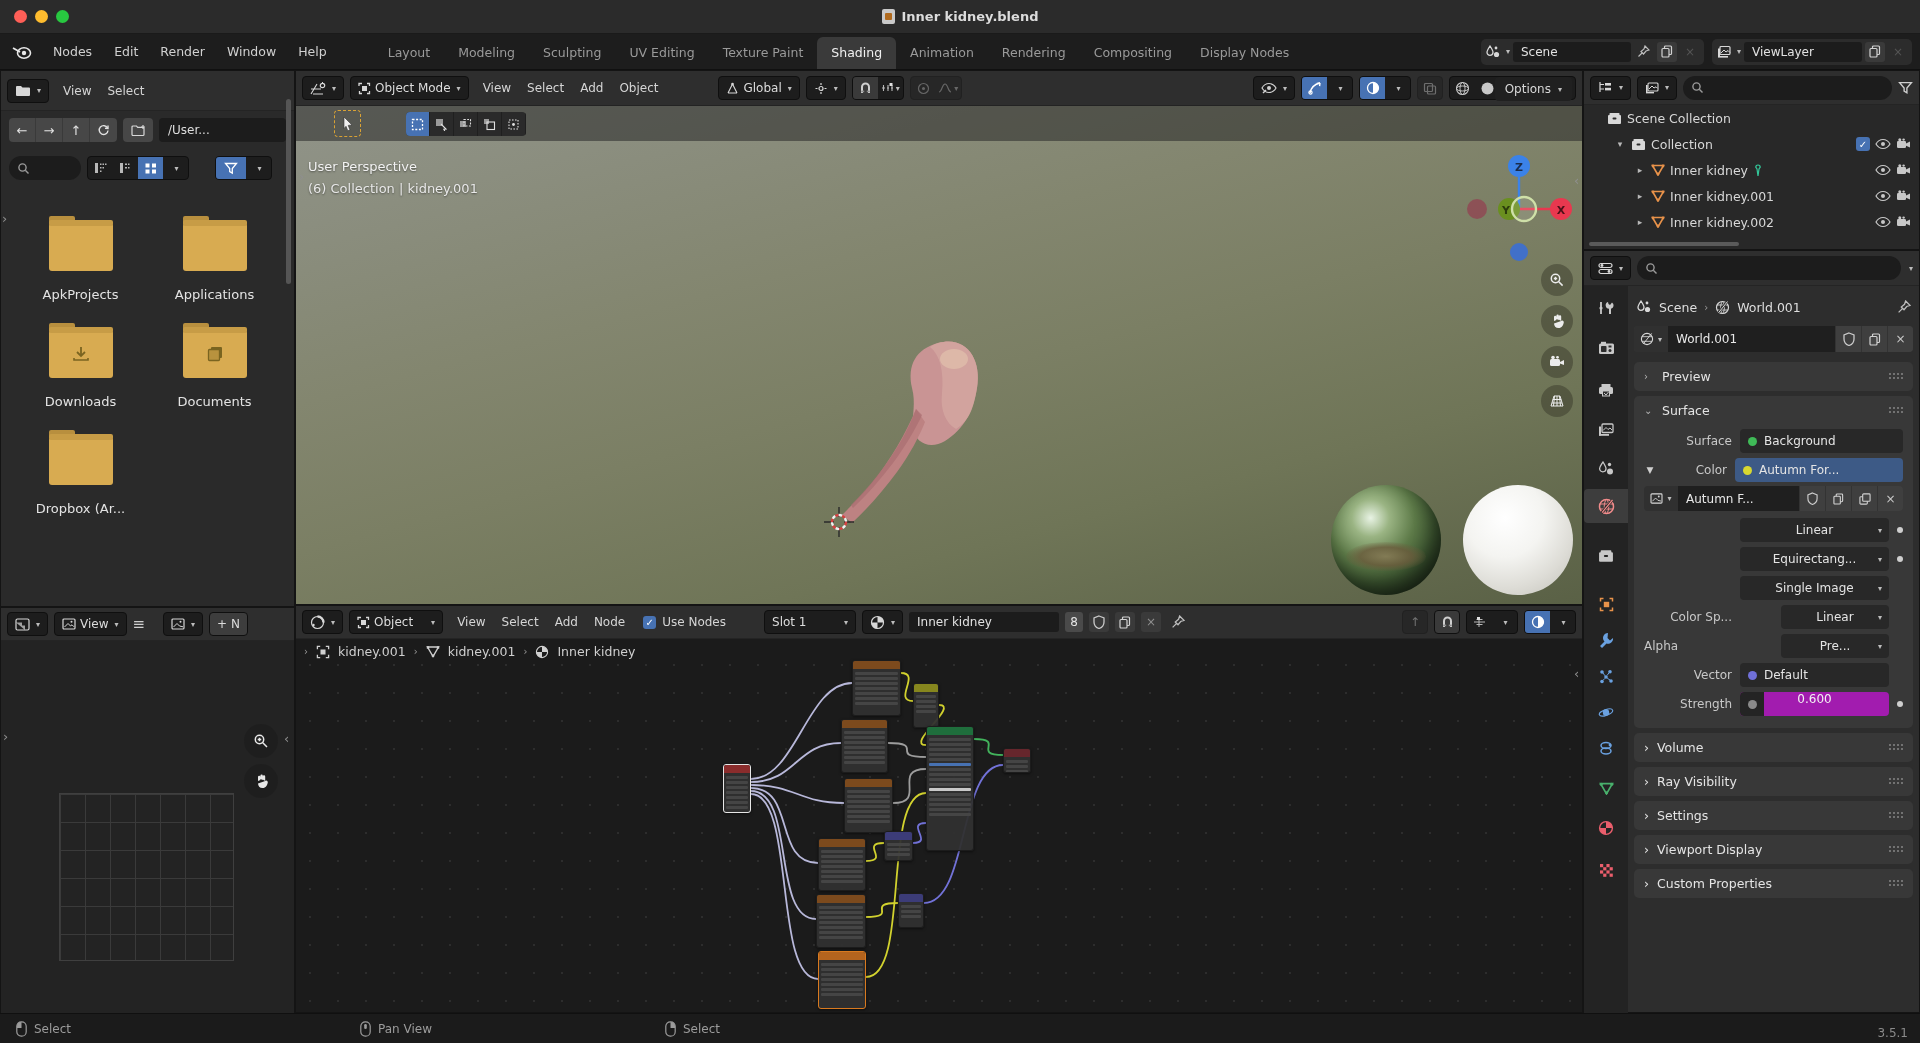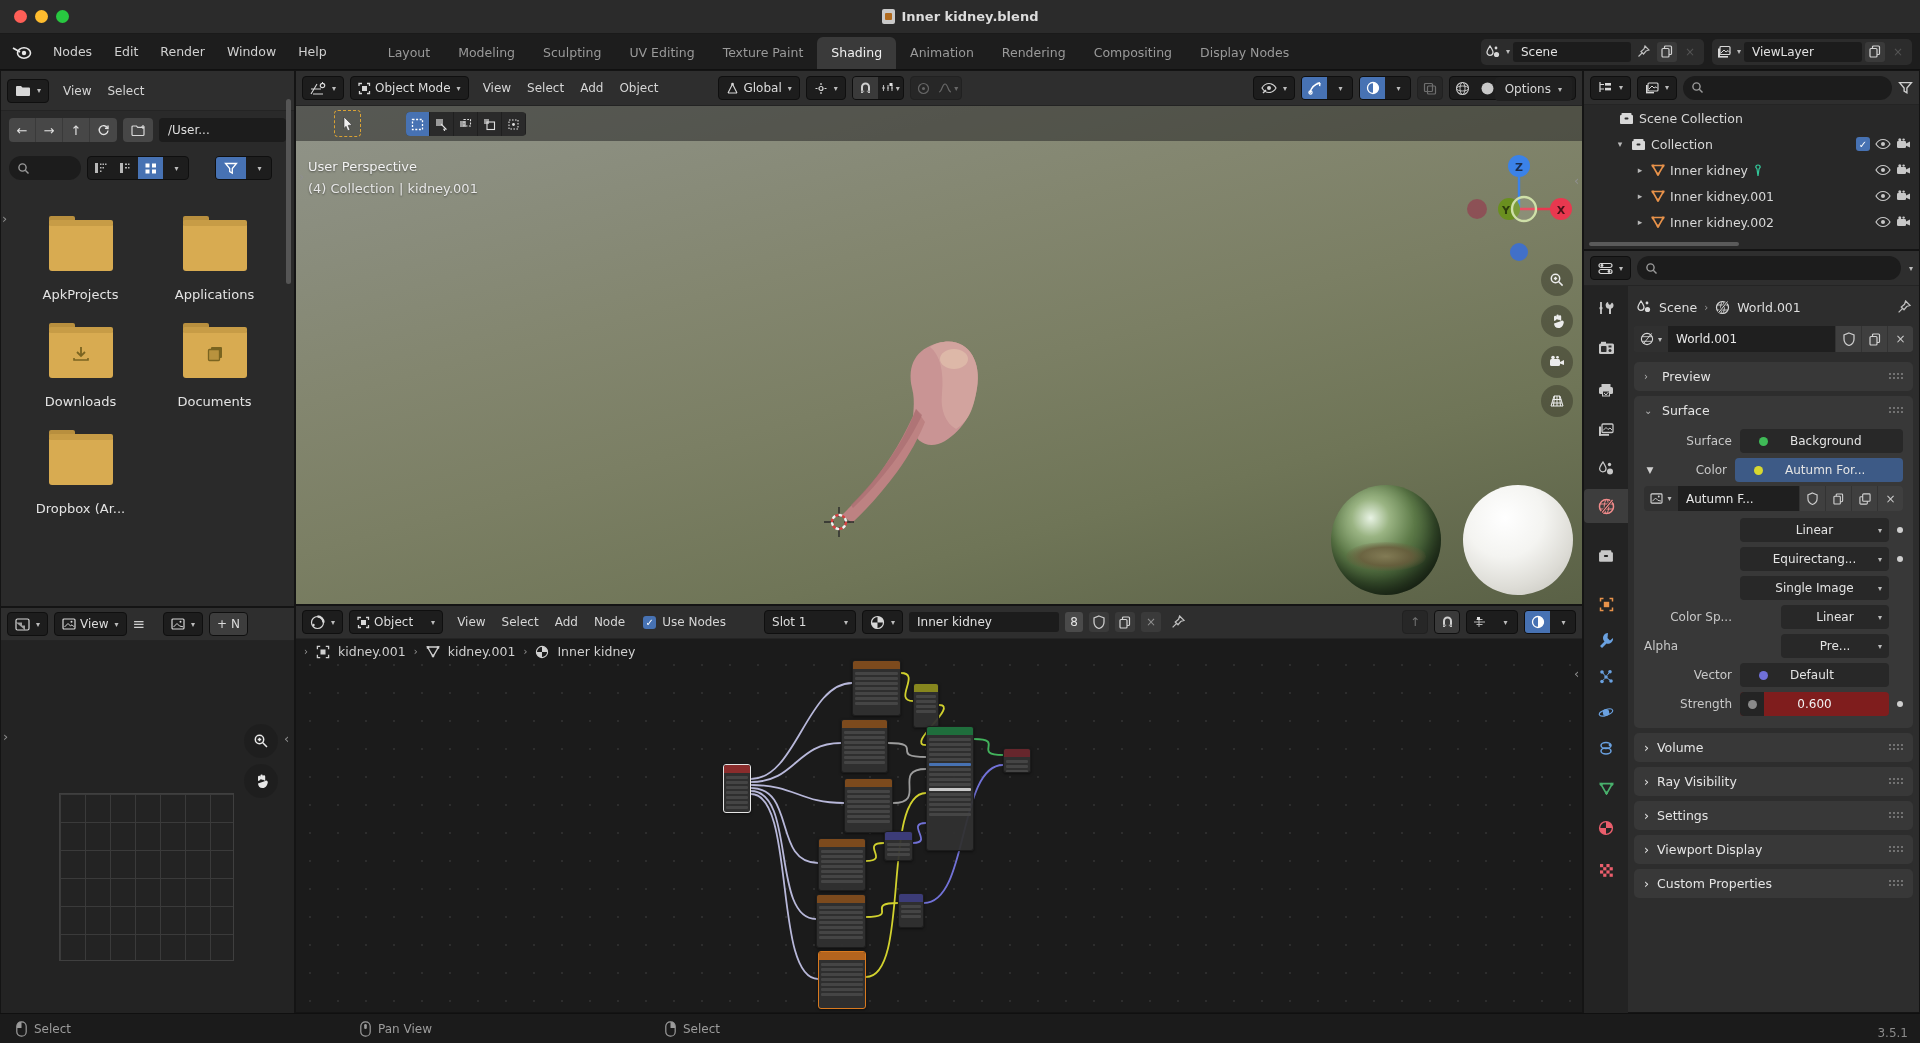--- a/index.html
+++ b/index.html
@@ -121,28 +121,28 @@
   .db-icon { width:34px; height:26px; display:flex; align-items:center; justify-content:center; gap:2px; background:#303030; }
   .db-name { flex:1; background:#1f1f1f; height:26px; display:flex; align-items:center; padding:0 8px; color:#e8e8e8; }
   .db-btn { width:26px; height:26px; display:flex; align-items:center; justify-content:center; background:#3f3f3f; border-left:1px solid #333; color:#c9c9c9; }
   .panel { background:#383838; border-radius:5px; margin-bottom:5px; position:relative; }
   .panel-h { height:29px; display:flex; align-items:center; gap:8px; padding:0 10px; color:#e4e4e4; font-size:12.5px; }
   .panel-h .pchev { color:#b5b5b5; font-size:10px; width:10px; }
   .dots { position:absolute; right:8px; top:10px; width:17px; height:9px;
     background-image:radial-gradient(#808080 1px, transparent 1.3px); background-size:4px 4px; opacity:.8; }
   .prow { display:flex; align-items:center; height:26px; margin:3px 10px; gap:8px; }
   .plabel { width:88px; text-align:right; color:#c8c8c8; flex-shrink:0; }
-  .pfield { flex:1; background:#282828; border-radius:4px; height:24px; display:flex; align-items:center; padding:0 19px; gap:22px; color:#e4e4e4; }
+  .pfield { flex:1; background:#282828; border-radius:4px; height:24px; display:flex; align-items:center; padding:0 8px; gap:7px; color:#e4e4e4; }
   .pfield.center { justify-content:center; position:relative; }
   .pfield.center .chev { position:absolute; right:7px; }
   .pfield.hl { background:#3d5a86; }
   .dot { width:9px; height:9px; border-radius:50%; }
   .keydot { width:6px; height:6px; border-radius:50%; background:#cfcfcf; flex-shrink:0; }
   .imgdb { display:flex; align-items:center; background:#3a3a3a; border-radius:4px; height:25px; margin:2px 10px 6px; overflow:hidden; }
-  .strength-field { flex:1; background:#7f1d1d; border-radius:4px; height:24px; display:flex; align-items:center; justify-content:center; color:#f2f2f2; position:relative; }
+  .strength-field { flex:1; background:#a21caf; border-radius:4px; height:24px; display:flex; justify-content:center; color:#f2f2f2; position:relative; }
   .strength-knob { position:absolute; left:0; top:0; width:24px; height:24px; background:#242424; border-radius:4px 0 0 4px; display:flex; align-items:center; justify-content:center; }
   .cpanel { background:#383838; border-radius:5px; height:29px; display:flex; align-items:center; gap:8px; padding:0 10px; margin-bottom:5px; color:#e4e4e4; font-size:12.5px; position:relative; }
   
   .statusbar { left:0; top:1013px; width:1920px; height:30px; background:#1b1b1b; border-top:1px solid #101010; color:#9c9c9c; }
   .sb-item { position:absolute; top:0; height:30px; display:flex; align-items:center; gap:7px; }
   .sb-version { position:absolute; right:12px; top:4px; height:30px; display:flex; align-items:center; color:#8a8a8a; }
 </style>
 </head>
 <body>
 
@@ -588,21 +588,21 @@
           </svg>
         </span>
     </div>
   </div>
   <div class="options-btn">
     <span>Options</span>
       <span class="chev">▾</span>
   </div>
   <div class="vp-overlay-text">
     <div>User Perspective</div>
-    <div class="l2">(4) Collection | kidney.001</div>
+    <div class="l2">(6) Collection | kidney.001</div>
   </div>
 
   <svg class="abs" style="left:0;top:0;z-index:2" width="1288" height="535" viewBox="0 0 1288 535">
     <path d="M642,272 C670,264 686,288 681,317 C677,341 668,358 649,370 C634,379 619,372 617,357 C616,344 620,332 616,317 C611,294 620,278 642,272 Z" fill="#c99494"></path>
     <path d="M642,272 C670,264 686,288 681,317 C677,341 672,350 660,358 C650,352 644,340 646,322 C648,300 644,284 634,276 C636,274 639,273 642,272 Z" fill="#d4a6a0" opacity=".85"></path>
     <ellipse cx="658" cy="288" rx="14" ry="10" fill="#e3c3ae" opacity=".65"></ellipse>
     <path d="M620,338 C610,362 594,390 575,413 C566,424 554,436 546,444 L556,452 C571,438 587,420 601,401 C613,385 624,364 629,351 Z" fill="#bd8282"></path>
     <path d="M620,338 C612,360 598,384 581,405 C573,415 563,426 555,434 L557,437 C570,425 584,409 597,392 C609,376 620,357 626,344 Z" fill="#a96e70" opacity=".7"></path>
     <g>
       <path d="M543,436 v10 M543,456 v10 M528,451 h10 M548,451 h10" stroke="#2a2a2a" stroke-width="1.4"></path>
@@ -962,21 +962,21 @@
           <path d="M8.3,8.3 L11.5,11.5" stroke="#9a9a9a" stroke-width="1.4"></path>
         </svg>
     </div>
     <span>
         <svg class="ic" width="15" height="14" viewBox="0 0 14 13">
           <path d="M1.5,1.5 h11 l-4.2,5 v4.5 l-2.6,-1.5 v-3 Z" fill="none" stroke="#cfcfcf" stroke-width="1.3"></path>
         </svg>
       </span>
   </div>
   <div id="outliner-rows">
-      <div class="orow" style="padding-left: 18px;">
+      <div class="orow" style="padding-left: 6px;">
         <div class="tri"></div>
         <div style="display: flex;">
           <svg width="15" height="13" viewBox="0 0 15 13">
             <rect x="1" y="3" width="13" height="9" rx="1" fill="#d8d8d8"></rect>
             <rect x="2.5" y="1" width="10" height="3" rx="0.8" fill="#d8d8d8"></rect>
             <rect x="5.5" y="5.5" width="4" height="2" rx="1" fill="#2a2a2a"></rect>
           </svg>
         </div>
         <div>Scene Collection</div>
         <div class="spacer"></div>

